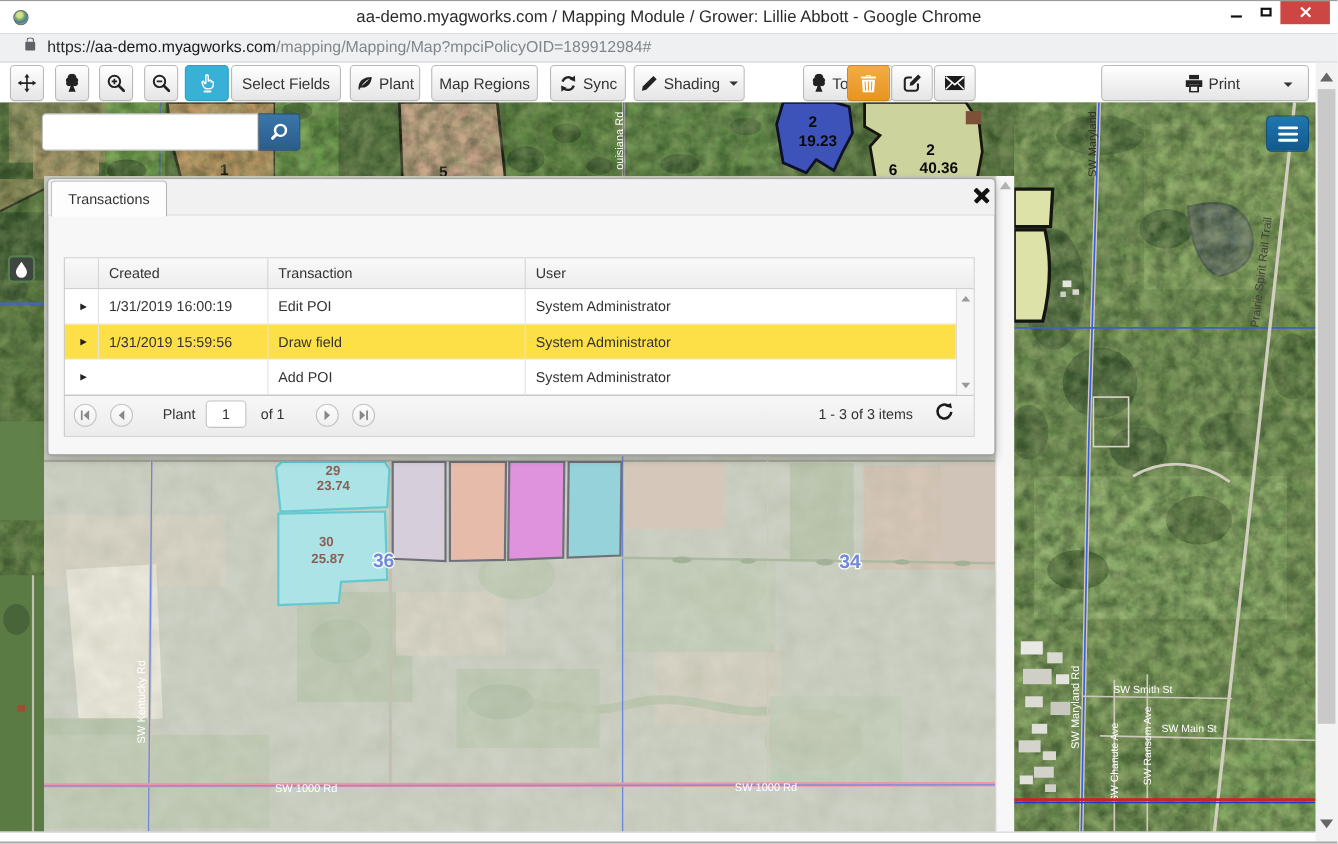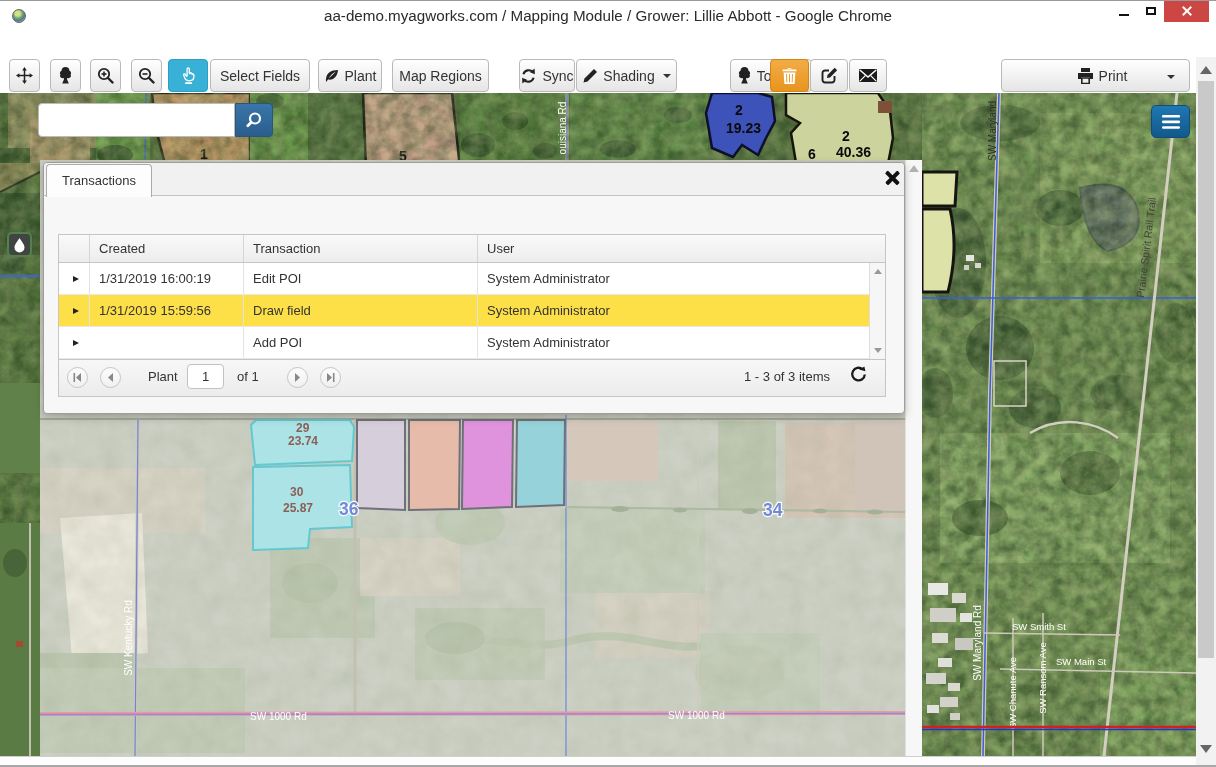--- a/index.html
+++ b/index.html
@@ -349,20 +349,24 @@
   </div>
 </div>
 
 <div id="titlebar">
   <div id="wintitle">aa-demo.myagworks.com / Mapping Module / Grower: Lillie Abbott - Google Chrome</div>
   <div id="favicon"></div>
   <div id="btnmin"></div>
   <div id="btnmax"></div>
   <div id="btnclose"></div>
 </div>
+<div id="urlbar">
+  <div id="lock"></div>
+  <div id="urltext">https://<b style="font-weight:normal;color:#1a1a1a">aa-demo.myagworks.com</b><span class="gray">/mapping/Mapping/Map?mpciPolicyOID=189912984#</span></div>
+</div>
 <div id="toolbar">
       <div class="tbtn" style="left: 9px; width: 31px;">
         <svg width="17" height="17" viewBox="0 0 17 17">
           <g stroke="#222" stroke-width="1.5" fill="#222">
             <line x1="8.5" y1="3" x2="8.5" y2="14"></line>
             <line x1="3" y1="8.5" x2="14" y2="8.5"></line>
           </g>
           <g fill="#222">
             <polygon points="8.5,0 10.8,3.4 6.2,3.4"></polygon>
             <polygon points="8.5,17 10.8,13.6 6.2,13.6"></polygon>
@@ -395,21 +399,21 @@
         <svg width="17" height="18" viewBox="0 0 17 18">
           <path d="M7.1 2 A1.1 1.1 0 0 1 9.3 2 L9.3 6.6 L10.1 6.6 A1 1 0 0 1 12.1 7 L12.1 7.6 A1 1 0 0 1 13.9 8.1 L13.9 9.6 C13.9 12.2 12.4 13.8 9.4 13.8 C6.6 13.8 5.3 12.7 4.7 10.9 L3.7 8.1 A0.9 0.9 0 0 1 5.4 7.4 L6.2 9 L7.1 9 Z" fill="none" stroke="#fff" stroke-width="1.3" stroke-linejoin="round"></path>
           <rect x="5" y="15.2" width="7.2" height="1.9" rx="0.95" fill="#fff"></rect>
         </svg>
       </div>
       <div class="tbtn" style="left: 210px; width: 100px;">Select Fields</div>
       <div class="tbtn" style="left: 318px; width: 64px;"><svg width="16" height="16" viewBox="0 0 16 16">
           <path d="M14 2 C7 2 2.5 5 2 11 C2 11 1.5 12.5 2.5 14 C3 12.5 4 11.5 4 11.5 C10 12.5 13.5 8 14 2 Z M4.5 10.5 C6.5 7 9 5 12 3.5 C9.5 6 7 8.5 4.5 10.5 Z" fill="#222"></path>
         </svg>Plant</div>
       <div class="tbtn" style="left: 392px; width: 97px;">Map Regions</div>
-      <div class="tbtn" style="left: 519px; width: 56px;"><svg width="17" height="16" viewBox="0 0 17 16">
+      <div class="tbtn" style="left: 500px; width: 69px;"><svg width="17" height="16" viewBox="0 0 17 16">
           <path d="M3.4 6.2 A5.6 5.6 0 0 1 13 4.2" fill="none" stroke="#222" stroke-width="2.1"></path>
           <polygon points="14.6,0.6 14.9,6.3 10,4.2" fill="#222"></polygon>
           <path d="M13.6 9.8 A5.6 5.6 0 0 1 4 11.8" fill="none" stroke="#222" stroke-width="2.1"></path>
           <polygon points="2.4,15.4 2.1,9.7 7,11.8" fill="#222"></polygon>
         </svg>Sync</div>
       <div class="tbtn" style="left: 576px; width: 101px;"><svg width="16" height="16" viewBox="0 0 16 16">
           <path d="M12 1 L15 4 L5.5 13.5 L1.5 14.5 L2.5 10.5 Z" fill="#222"></path>
         </svg>Shading<span class="caret"></span></div>
       <div class="tbtn" style="left: 682px; width: 82px; margin-left: 48px;"><svg width="15" height="17" viewBox="0 0 15 17">
           <path d="M7.5 0 C9.8 0 11.6 1.5 11.3 3.4 C13 4.2 13.7 6.2 12.6 7.6 C13.6 9.3 12.3 11.3 10.3 11.3 C9.9 11.3 9.4 11.2 9 11 L9 12.2 L10.8 16.5 L4.2 16.5 L6 12.2 L6 11 C5.6 11.2 5.1 11.3 4.7 11.3 C2.7 11.3 1.4 9.3 2.4 7.6 C1.3 6.2 2 4.2 3.7 3.4 C3.4 1.5 5.2 0 7.5 0 Z" fill="#222"></path>

